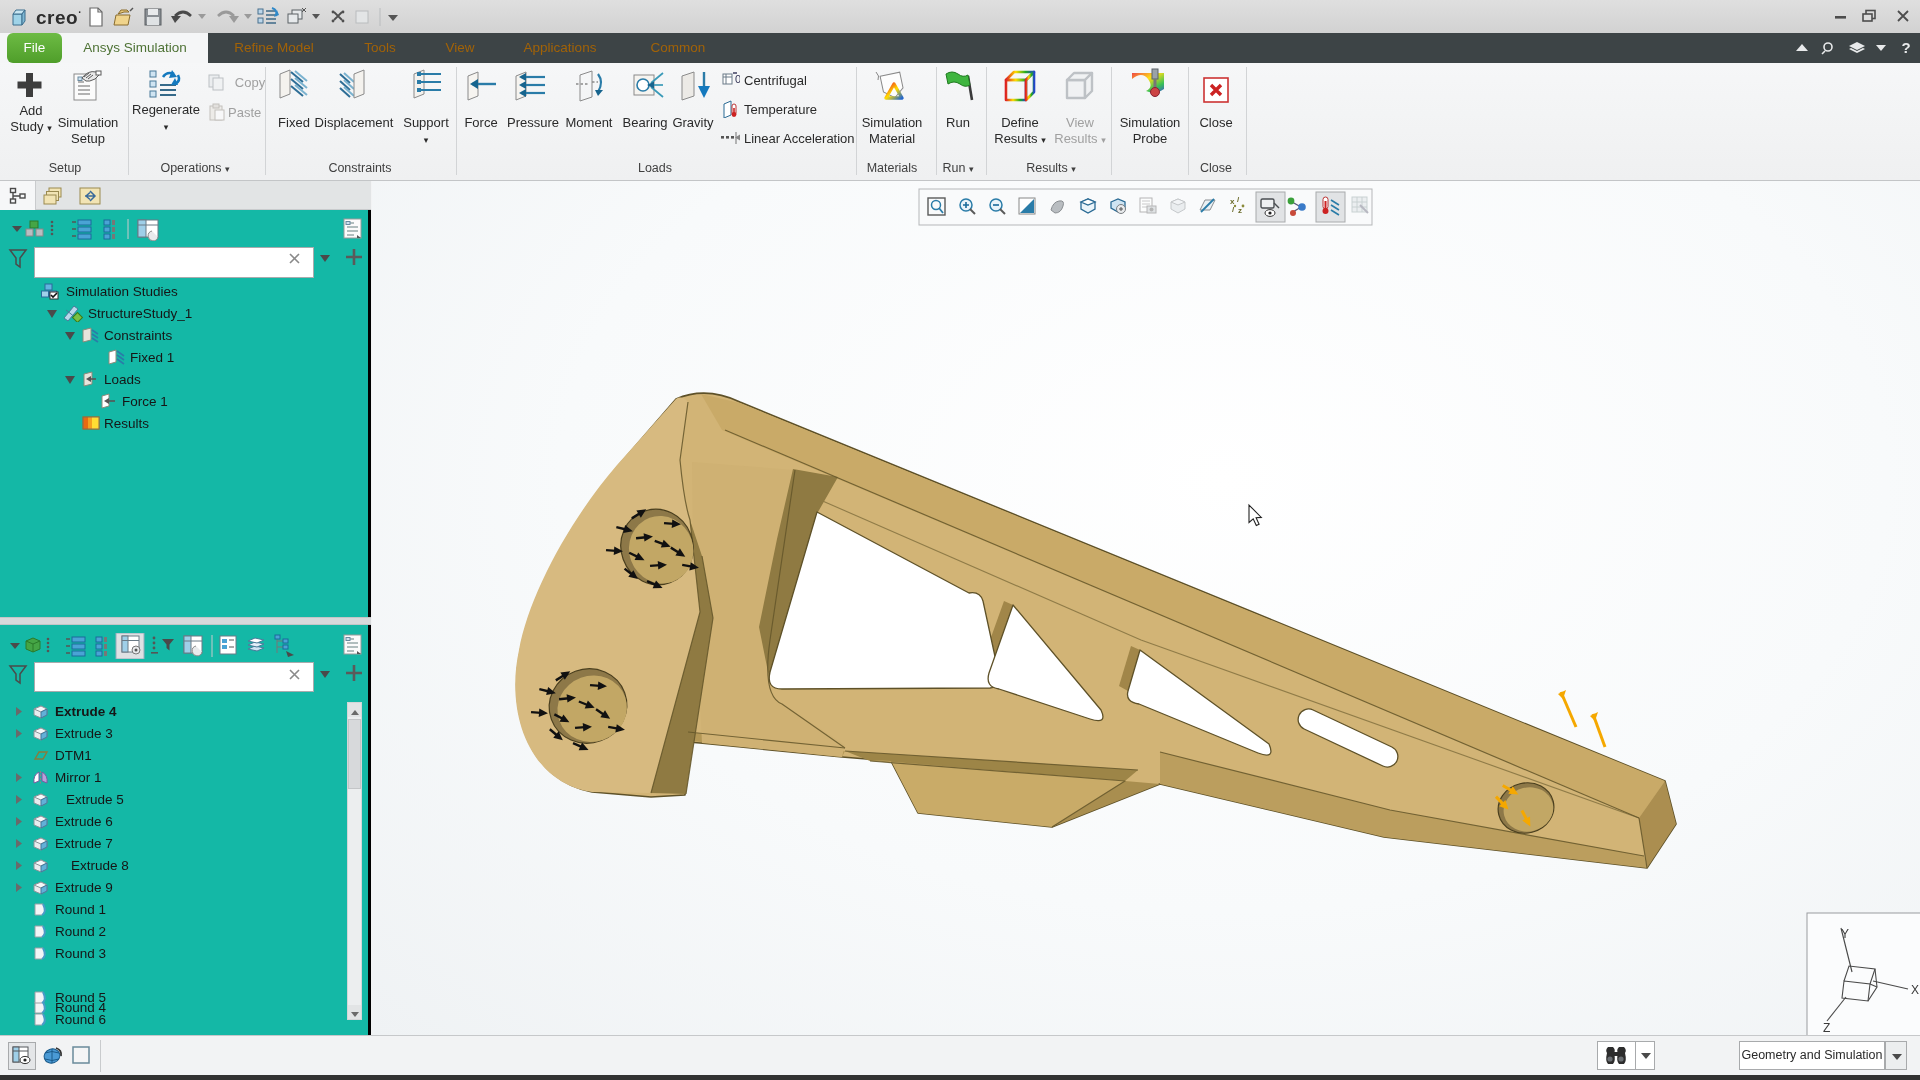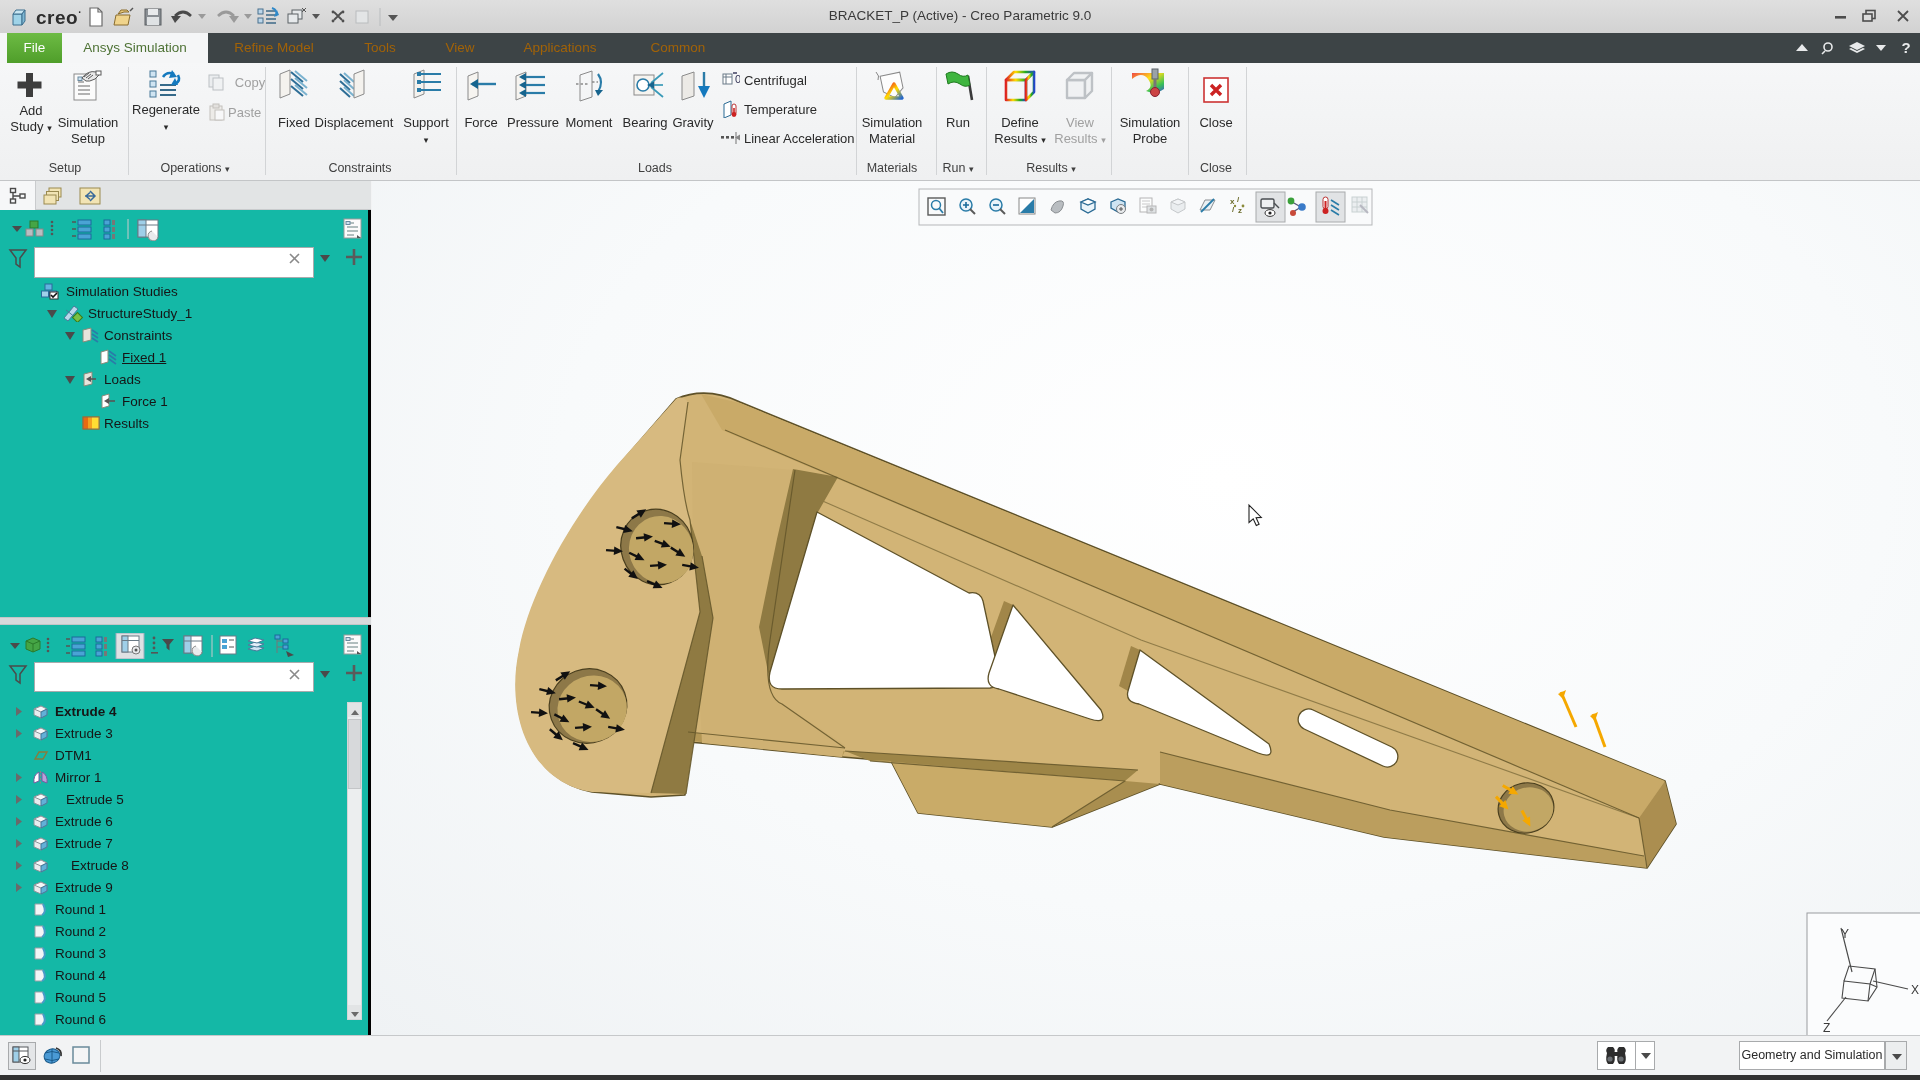--- a/index.html
+++ b/index.html
@@ -8,21 +8,21 @@
 
 #titlebar { position:absolute; left:0; top:0; width:1920px; height:33px;
   background:linear-gradient(#dfdfdf,#d2d2d2); }
 #logo { position:absolute; left:10px; top:7px; display:flex; align-items:center; }
 #title { position:absolute; left:0; right:0; top:8px; text-align:center; font-size:13.5px; color:#3a3a3a; }
 .winbtn { position:absolute; top:9px; color:#4d4d4d; font-size:15px; }
 
 #tabrow { position:absolute; left:0; top:33px; width:1920px; height:30px; background:#f5f6f7; }
 #tabdark { position:absolute; left:208px; top:0; right:0; height:30px; background:#3d4446; }
 .tab { position:absolute; top:0; height:30px; line-height:30px; text-align:center; font-size:13.5px; }
-#tab-file { left:7px; width:55px; background:linear-gradient(#6dbb44,#4f9e2a); color:#fff; }
+#tab-file { left:7px; width:55px; background:linear-gradient(#6dbb44,#4f9e2a); color:#fff;border-radius:6px; }
 #tab-ansys { left:62px; width:146px; color:#4e7235; background:#f5f6f7; }
 .tabd { color:#a16207; }
 
 #ribbon { position:absolute; left:0; top:63px; width:1920px; height:118px;
   background:linear-gradient(#f6f7f8,#eff0f1); border-bottom:1px solid #c3c5c7; }
 .rsep { position:absolute; top:4px; height:108px; width:1px; background:#d2d4d6; }
 .glabel { position:absolute; top:98px; font-size:12.5px; color:#3f3f3f; text-align:center; }
 .btxt { position:absolute; font-size:13px; color:#2a2a2a; text-align:center; line-height:16px; }
 .gray { color:#a0a0a0; }
 .icon { position:absolute; }
@@ -98,21 +98,20 @@
         </g>
         <circle cx="247" cy="6" r="1.4" fill="#4f4f4f"></circle>
         <circle cx="257" cy="6" r="1.4" fill="#4f4f4f"></circle>
         <circle cx="247" cy="15" r="1.4" fill="#4f4f4f"></circle>
         <circle cx="257" cy="15" r="1.4" fill="#4f4f4f"></circle>
 
       <rect x="270" y="5" width="12" height="12" fill="#e3e5e6" stroke="#b9bcbe"></rect>
       <line x1="294" y1="2" x2="294" y2="20" stroke="#b9bcbe"></line>
       <polygon points="302,9 312,9 307,15" fill="#555"></polygon>
     </svg>
-    <div id="title">BRACKET_P (Active) - Creo Parametric 9.0</div>
     <div class="winbtn" style="right:72px;"><svg width="14" height="14">
           <rect x="1" y="7" width="11" height="2.6" fill="#4d4d4d"></rect>
         </svg></div>
     <div class="winbtn" style="right:43px;"><svg width="15" height="14">
           <rect x="4" y="1.5" width="9" height="8" fill="none" stroke="#4d4d4d" stroke-width="1.6"></rect>
           <rect x="1" y="5" width="9" height="7" fill="#dcdcdc" stroke="#4d4d4d" stroke-width="1.6"></rect>
         </svg></div>
     <div class="winbtn" style="right:10px;"><svg width="14" height="14">
           <path d="M2,2 L12,12 M12,2 L2,12" stroke="#4d4d4d" stroke-width="1.8"></path>
         </svg></div>
@@ -485,21 +484,21 @@
     <div class="treerow" style="left:64px;top:143px;">
       <svg width="12" height="12">
           <polygon points="1,3 11,3 6,11" fill="#4a4a4a"></polygon>
         </svg>
       <svg width="20" height="18" viewBox="0 0 20 18" style="margin-left:4px;">
           <path d="M3,4 l8,-2 v12 l-8,2 z" fill="#e8e4dc" stroke="#8a8a7a"></path>
           <path d="M12,4 l6,4 M12,8 l6,4 M12,12 l6,4" stroke="#2a7ca8" stroke-width="1.6"></path>
         </svg>
       <span style="margin-left:4px;">Constraints</span>
     </div>
-    <div class="treerow" style="left:98px;top:165px;text-decoration:underline;">
+    <div class="treerow" style="left:106px;top:165px;">
       <svg width="20" height="18" viewBox="0 0 20 18">
           <path d="M3,4 l7,-2 v12 l-7,2 z" fill="#fff" stroke="#8a8a7a"></path>
           <path d="M11,3 l7,5 M11,7 l7,5 M11,11 l7,5" stroke="#2a7ca8" stroke-width="1.6"></path>
         </svg>
       <span style="margin-left:4px;">Fixed 1</span>
     </div>
     <div class="treerow" style="left:64px;top:187px;">
       <svg width="12" height="12">
           <polygon points="1,3 11,3 6,11" fill="#4a4a4a"></polygon>
         </svg>
@@ -733,21 +732,21 @@
         <span style="margin-left:5px;">Round 2</span>
       </div>
 <div class="treerow" style="left:13px;top:761px;">
         <span style="display:inline-block;width:18px;"></span>
         <svg width="19" height="17" viewBox="0 0 19 17">
           <path d="M4,3 h8 q4,8 -1,11 h-7 z" fill="#f4f5f6" stroke="#9aa0a6"></path>
           <path d="M12,3 q4,8 -1,11" fill="none" stroke="#4a9ac8" stroke-width="2"></path>
         </svg>
         <span style="margin-left:5px;">Round 3</span>
       </div>
-<div class="treerow" style="left:13px;top:783px;">
+<div class="treerow" style="left:13px;top:815px;">
         <span style="display:inline-block;width:18px;"></span>
         <svg width="19" height="17" viewBox="0 0 19 17">
           <path d="M4,3 h8 q4,8 -1,11 h-7 z" fill="#f4f5f6" stroke="#9aa0a6"></path>
           <path d="M12,3 q4,8 -1,11" fill="none" stroke="#4a9ac8" stroke-width="2"></path>
         </svg>
         <span style="margin-left:5px;">Round 4</span>
       </div>
 <div class="treerow" style="left:13px;top:805px;">
         <span style="display:inline-block;width:18px;"></span>
         <svg width="19" height="17" viewBox="0 0 19 17">

